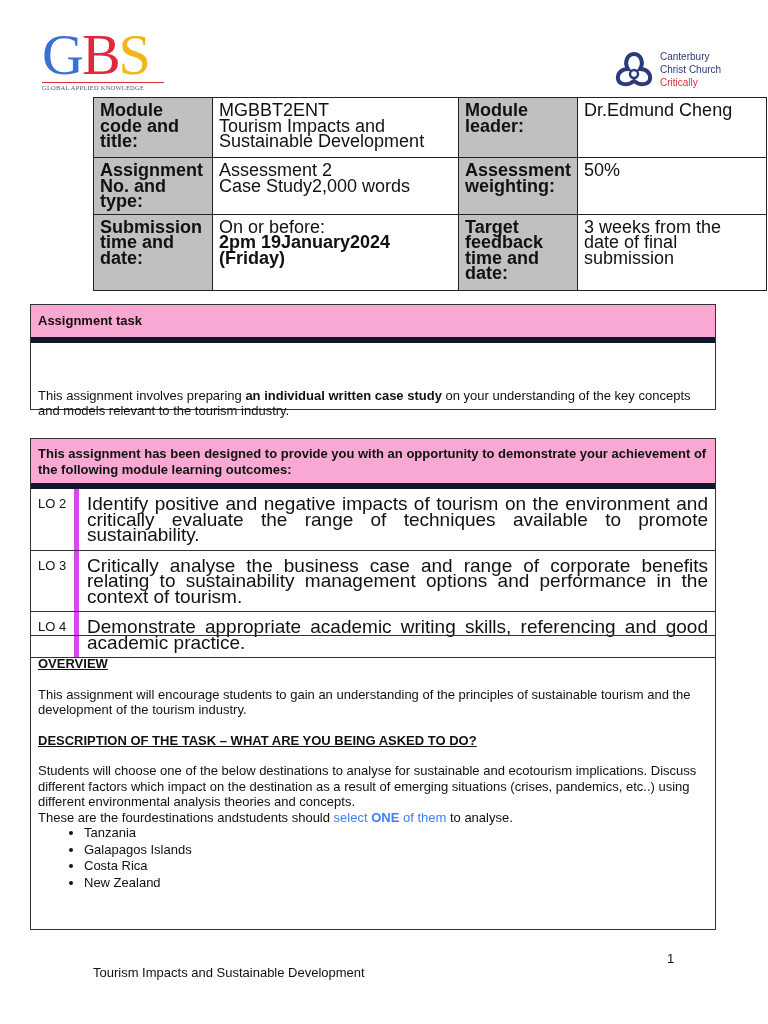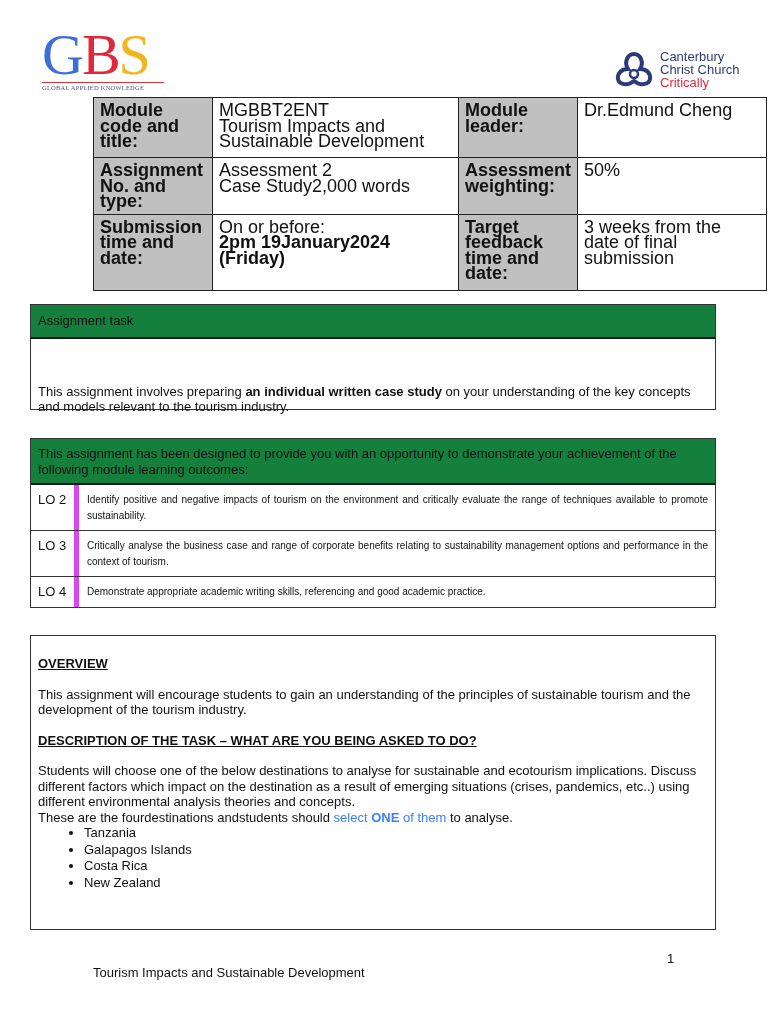--- a/index.html
+++ b/index.html
@@ -12,41 +12,41 @@
   .gbs-letters { font-family: "Liberation Serif", serif; font-size: 58px; line-height: 50px; letter-spacing: -2px; height: 50px; }
   .gbs-g { color: #3b6fd6; }
   .gbs-b { color: #e0283c; }
   .gbs-s { color: #f2b51e; }
   .gbs-rule { height: 1px; background: #d33; width: 122px; margin-top: 2px; }
   .gbs-tag { font-family: "Liberation Serif", serif; font-size: 6.5px; color: #4a5a8a; letter-spacing: 0.2px; margin-top: 1px; }
 
   
   .cccu-logo { left: 614px; top: 45px; width: 150px; height: 48px; display: flex; align-items: center; }
   .cccu-mark { width: 40px; height: 36px; }
-  .cccu-text { margin-left: 6px; font-size: 13px; line-height: 13px; }
+  .cccu-text { margin-left: 6px; font-size: 10px; line-height: 13px; }
   .cccu-text .c1, .cccu-text .c2 { color: #2d3a7a; }
   .cccu-text .c3 { color: #e0283c; }
 
   
   table.info { position: absolute; left: 93px; top: 97px; width: 674px; border-collapse: collapse; }
   table.info td { border: 1px solid #222; vertical-align: top; padding: 5px 6px 4px 6px; font-size: 18px; line-height: 15.5px; }
   table.info td.lbl { background: #c0c0c0; font-weight: bold; }
   .c-lbl1 { width: 106px; }
   .c-val1 { width: 233px; }
   .c-lbl2 { width: 89px; }
 
   
   .box { position: absolute; left: 30px; width: 686px; border: 1px solid #333; box-sizing: border-box; }
-  .box-head { background: #15803d; border-bottom: 2px solid #0f172a; font-weight: normal; padding: 8px 7px; font-size: 13px; line-height: 15.5px; }
+  .box-head { background: #f9a8d4; border-bottom: 6px solid #0f172a; font-weight: bold; padding: 8px 7px; font-size: 13px; line-height: 15.5px; }
   .box-body { padding: 7px; font-size: 13px; line-height: 15.5px; }
 
   .lo-row { display: flex; border-top: 1px solid #333; }
   .lo-row:first-of-type { border-top: none; }
   .lo-code { width: 48px; border-right: 5px solid #d946ef; padding: 7px 0 0 7px; font-size: 13px; box-sizing: border-box; }
-  .lo-text { flex: 1; padding: 7px 7px 7px 8px; text-align: justify; font-size: 10px; line-height: 15.5px; }
+  .lo-text { flex: 1; padding: 7px 7px 7px 8px; text-align: justify; font-size: 19px; line-height: 15.5px; }
 
   .heading-u { font-weight: bold; text-decoration: underline; }
   .red { color: #3b82f6; }
   ul.dest { margin: 0; padding-left: 46px; }
   ul.dest li { line-height: 16.5px; }
 
   .footer-title { left: 93px; top: 965px; font-size: 13px; }
   .page-num { left: 667px; top: 951px; font-size: 13px; }
 </style>
 </head>

